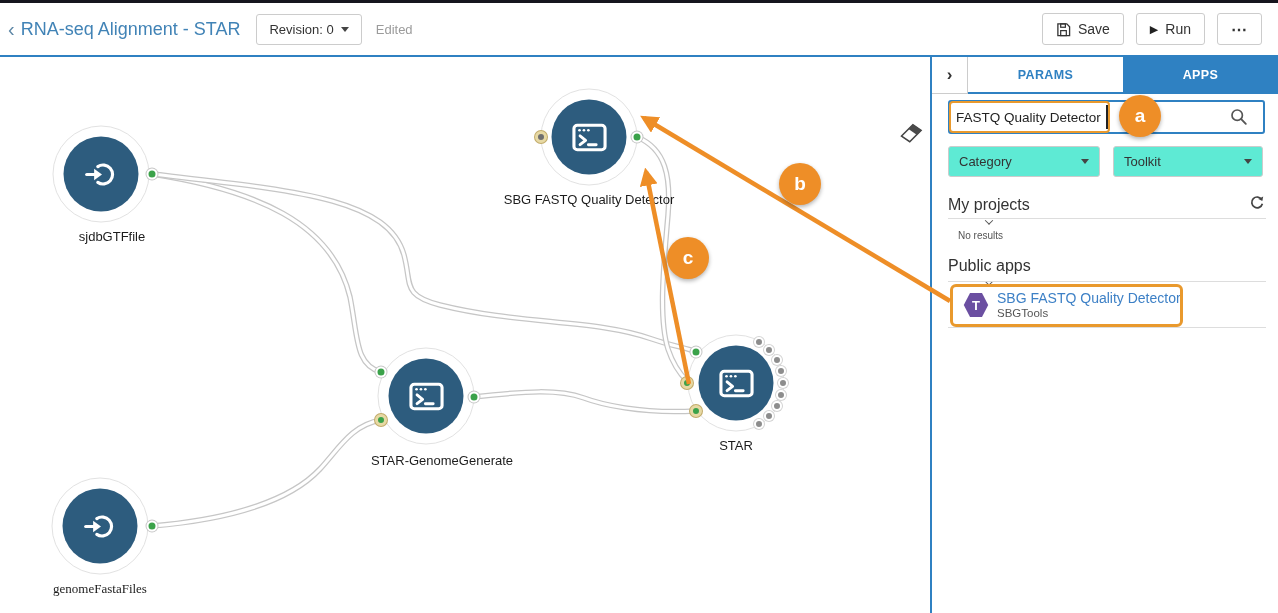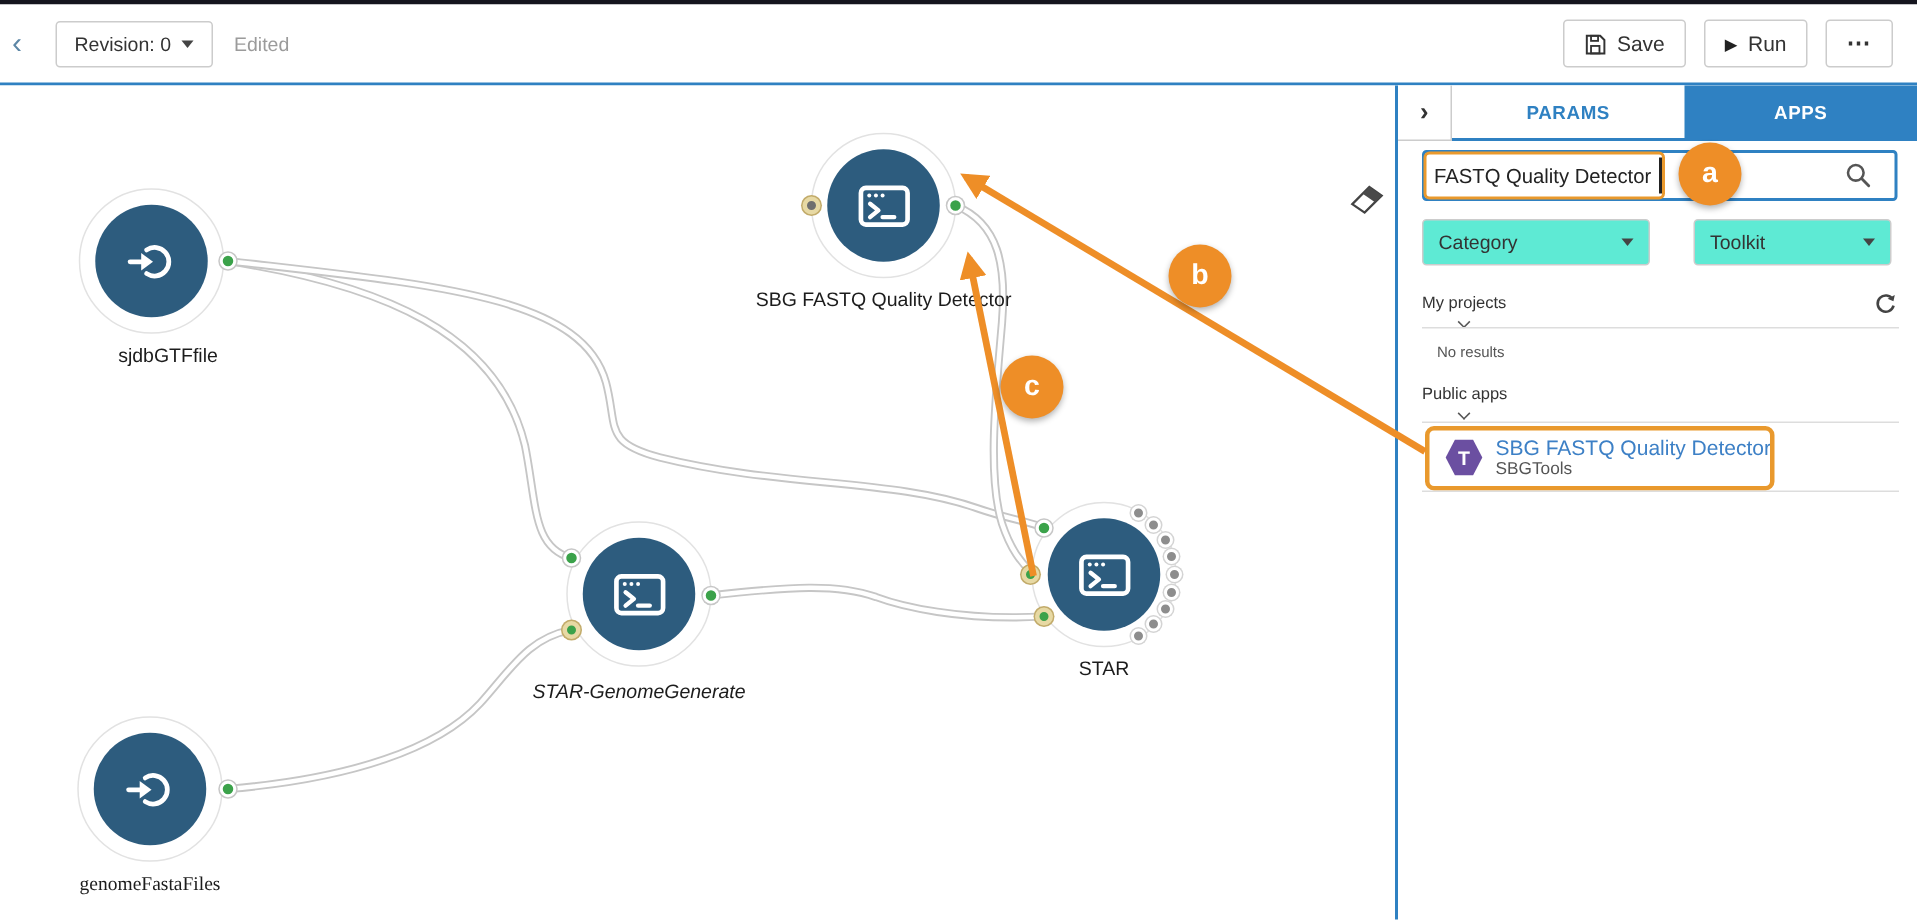--- a/index.html
+++ b/index.html
@@ -58,23 +58,23 @@
                   font-family:"Liberation Sans", sans-serif; font-size:13.5px; color:#222; background:transparent; }
   .hl-box-search { position:absolute; left:17px; top:44px; width:161px; height:32px;
                    border:2.5px solid #e9992d; border-radius:4px; pointer-events:none; }
   .text-caret { position:absolute; left:174px; top:48px; width:1.5px; height:24px; background:#222; }
   .mag { position:absolute; left:298px; top:51px; width:18px; height:18px; cursor:pointer; }
 
   .select { position:absolute; height:31px; border:1px solid #ccc; border-radius:3px; background:#5eead4;
             display:flex; align-items:center; justify-content:space-between; padding:0 10px;
             font-size:13px; color:#333; cursor:pointer; }
   .sel-cat { left:16px; top:89px; width:152px; }
-  .sel-tk  { left:181px; top:89px; width:132px;margin-left:16px; }
-
-  .section-hdr { position:absolute; left:16px; font-size:11px; color:#333; display:flex; align-items:center; gap:8px; cursor:pointer;flex-direction:column; }
+  .sel-tk  { left:181px; top:89px; width:150px; }
+
+  .section-hdr { position:absolute; left:16px; font-size:16px; color:#333; display:flex; align-items:center; gap:8px; cursor:pointer;flex-direction:column; }
   .chev { width:6px; height:6px; border-right:1.6px solid #555; border-bottom:1.6px solid #555;
           transform:rotate(45deg) translate(-1px,-1px); display:inline-block; margin-top:-3px; }
   .refresh { position:absolute; left:317px; top:138px; width:16px; height:16px; cursor:pointer; }
   .divider { position:absolute; left:16px; width:318px; height:1px; background:#ddd; }
   .no-results { position:absolute; left:26px; top:173px; font-size:10px; color:#555; }
 
   .result-item { position:absolute; left:18px; top:227px; width:233px; height:43px; cursor:pointer; }
   .hl-box-result { position:absolute; left:0; top:0; width:233px; height:43px;
                    border:3px solid #e9992d; border-radius:6px; pointer-events:none; }
   .hexagon { position:absolute; left:13px; top:8px; width:26px; height:26px; background:#6b4fa1;
@@ -90,20 +90,21 @@
                 transform:translate(-50%,-50%); display:flex; align-items:center; justify-content:center;
                 color:#fff; font-size:19px; font-weight:bold; box-shadow:0 2px 4px rgba(0,0,0,.3); }
 </style>
 </head>
 <body>
 
 <div class="top-dark"></div>
 
 <div class="header">
   <span class="back-ic">‹</span>
+  <span class="page-title">RNA-seq Alignment - STAR</span>
   <div class="rev-btn">
     <span>Revision: 0</span>
     <span class="caret-down"></span>
   </div>
   <span class="edited">Edited</span>
   <div class="spacer"></div>
   <button class="hbtn">
     <svg width="15" height="15" viewBox="0 0 16 16">
       <path d="M2 2 h9.5 L14.5 5 V14.5 H2 Z" fill="none" stroke="#333" stroke-width="1.4"></path>
       <rect x="5" y="9.2" width="6" height="5.3" fill="none" stroke="#333" stroke-width="1.3"></rect>
@@ -189,21 +190,21 @@
           <circle cx="13" cy="11.5" r="1.2" fill="#fff"></circle>
           <circle cx="17" cy="11.5" r="1.2" fill="#fff"></circle>
         <path d="M9.5 16.5 L14.5 20.5 L9.5 24.5" fill="none" stroke="#fff" stroke-width="2.6" stroke-linecap="round" stroke-linejoin="round"></path>
         <line x1="17" y1="24.5" x2="24" y2="24.5" stroke="#fff" stroke-width="2.6" stroke-linecap="round"></line>
       </svg>
     </div>
   </div>
   <div class="port" style="left:381px; top:315px;"></div>
   <div class="port tan" style="left:381px; top:363px;"></div>
   <div class="port" style="left:474px; top:340px;"></div>
-  <div class="node-label" style="left:426px; top:396px;font-style:italic;">STAR-GenomeGenerate</div>
+  <div class="node-label" style="left:442px; top:396px;">STAR-GenomeGenerate</div>
 
   <div class="node-outer" style="left:736px; top:326px;">
     <div class="node-inner">
       <svg width="40" height="40" viewBox="0 0 36 36">
         <rect x="4" y="7" width="28" height="22" rx="3" fill="none" stroke="#fff" stroke-width="2.8"></rect>
         <circle cx="9" cy="11.5" r="1.2" fill="#fff"></circle>
           <circle cx="13" cy="11.5" r="1.2" fill="#fff"></circle>
           <circle cx="17" cy="11.5" r="1.2" fill="#fff"></circle>
         <path d="M9.5 16.5 L14.5 20.5 L9.5 24.5" fill="none" stroke="#fff" stroke-width="2.6" stroke-linecap="round" stroke-linejoin="round"></path>
         <line x1="17" y1="24.5" x2="24" y2="24.5" stroke="#fff" stroke-width="2.6" stroke-linecap="round"></line>

